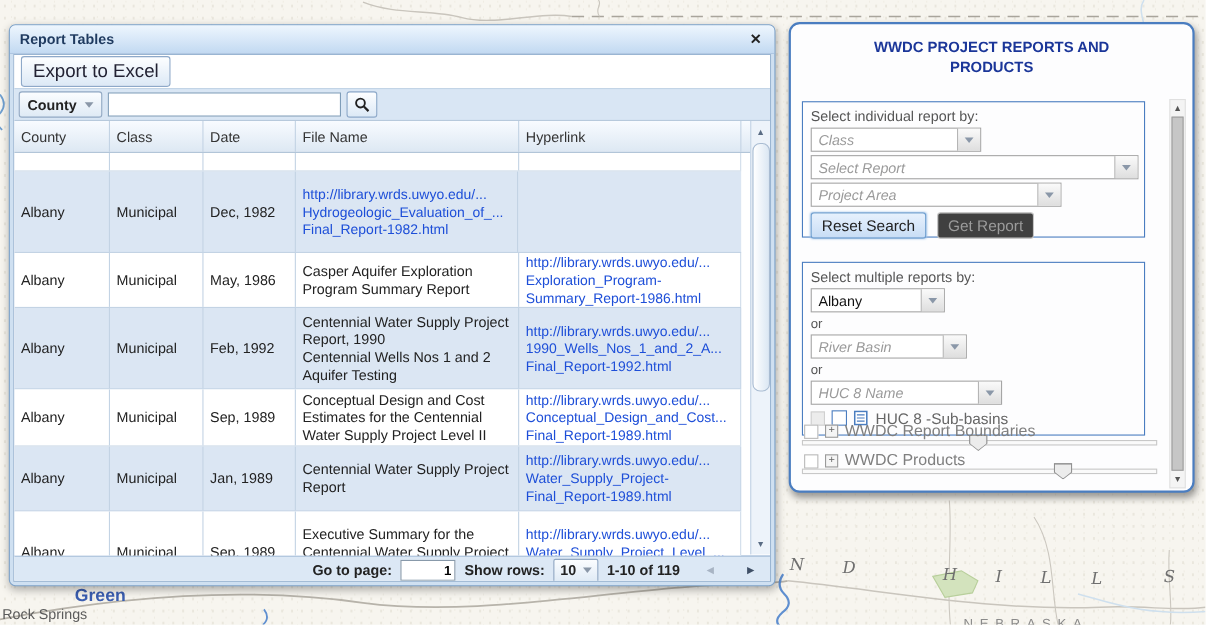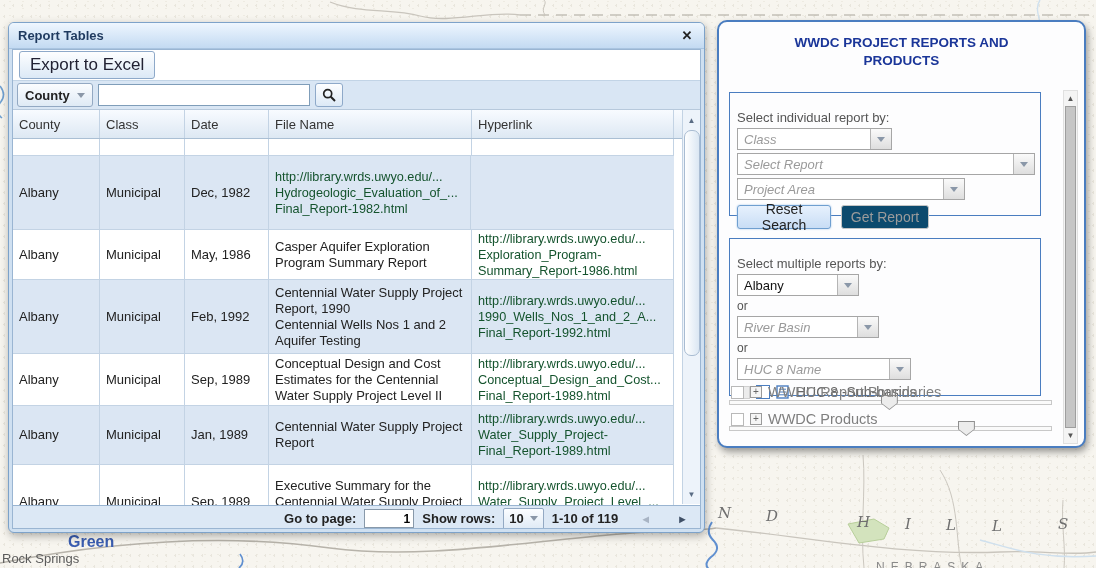--- a/index.html
+++ b/index.html
@@ -38,58 +38,58 @@
   
   .grid{position:relative;}
   .grid-head{display:flex;height:28px;background:linear-gradient(#f8fbff,#dde8f3);border-bottom:1px solid #aabfd4;}
   .hcell{display:flex;align-items:center;font-size:13px;color:#333;padding:0 6px;border-right:1px solid #c3d3e4;box-sizing:border-box;}
   .gbody{height:366px;overflow:hidden;width:661px;}
   .grow{display:flex;border-bottom:1px solid #c3d3e4;background:#fff;}
   .grow.alt{background:#dbe6f3;}
   .cell{font-size:13px;color:#222;padding:4px 6px;border-right:1px solid #c3d3e4;box-sizing:border-box;
     display:flex;align-items:center;line-height:16px;overflow:hidden;}
   .c-county{width:87px;}.c-class{width:85px;}.c-date{width:84px;}.c-file{width:203px;}.c-link{width:202px;}
-  .cell-link{color:#14532d;white-space:pre;font-size:12.7px;}
+  .cell-link{color:#1d4ed8;white-space:pre;font-size:12.7px;}
   
   .tsb{position:absolute;right:0;top:0;width:17px;height:394px;background:#edf3fa;border-left:1px solid #c3d3e4;}
   .tsb .arr{position:absolute;left:0;width:17px;height:16px;display:flex;align-items:center;justify-content:center;
     font-size:8px;color:#5a6c84;cursor:pointer;}
   .tsb .arr.up{top:2px;}.tsb .arr.down{bottom:2px;}
   .tsb-thumb{position:absolute;left:1px;top:20px;width:14px;height:224px;border:1px solid #a9bcd2;border-radius:7px;
     background:linear-gradient(90deg,#ffffff,#dbe7f3);cursor:pointer;}
   
   .pager{height:25px;background:#dce8f5;border-top:1px solid #99b4d1;display:flex;align-items:center;
     justify-content:flex-end;padding-right:10px;font-size:13px;font-weight:bold;color:#222;gap:8px;}
   .pg-input{width:42px;height:17px;border:1px solid #8899aa;font-size:12px;font-weight:bold;text-align:right;padding:0 3px;}
   .pg-select{display:inline-flex;align-items:center;height:20px;border:1px solid #93a9c3;border-radius:2px;
     background:linear-gradient(#fbfdff,#dfeaf5);padding:0 5px;gap:6px;cursor:pointer;}
   .pg-arrow{font-size:11px;cursor:pointer;}
   .pg-prev{color:#a8b4c4;margin-left:14px;}
   .pg-next{color:#3f4f66;margin-left:18px;margin-right:2px;}
   
   .panel{position:absolute;left:717px;top:20px;width:369px;height:428px;z-index:10;background:#fdfdfe;
     border:2px solid #4a7dc0;border-radius:10px;box-shadow:2px 4px 7px rgba(40,40,40,.45);box-sizing:border-box;}
   .panel-title{margin:12px auto 0;width:270px;text-align:center;font-size:13.5px;font-weight:bold;color:#1b3699;line-height:1.3;}
-  .sect{position:absolute;left:10px;width:312px;border:1px solid #4a7dc0;box-sizing:border-box;padding:16px 7px;background:#fdfdfe;}
+  .sect{position:absolute;left:10px;width:312px;border:1px solid #4a7dc0;box-sizing:border-box;padding:4px 7px;background:#fdfdfe;}
   .sect1{top:70px;height:124px;}
   .sect2{top:216px;height:158px;}
   .sect-label{font-size:13px;color:#555;margin:1px 0 3px;}
   .sel{display:flex;align-items:center;height:22px;border:1px solid #a6a6a6;background:#fff;margin-bottom:3px;
     box-sizing:border-box;position:relative;cursor:pointer;}
   .sel .sel-text{flex:1;font-size:13px;padding-left:6px;overflow:hidden;white-space:nowrap;}
   .sel .ph{font-style:italic;color:#9a9a9a;}
   .sel .val{color:#111;}
   .sel .sel-arrow{width:20px;align-self:stretch;background:linear-gradient(#fafafa,#dedede);
     border-left:1px solid #b5b5b5;display:flex;align-items:center;justify-content:center;}
   .or{font-size:12px;color:#555;margin:1px 0 3px;}
   .btn-row{display:flex;gap:10px;margin-top:5px;}
-  .btn-reset{width:94px;height:24px;background:linear-gradient(#e7f1fd,#c8ddf5);border:1px solid #6f9fd0;
+  .btn-reset{width:105px;height:24px;background:linear-gradient(#e7f1fd,#c8ddf5);border:1px solid #6f9fd0;
     border-radius:3px;font-size:14px;color:#222;display:flex;align-items:center;justify-content:center;cursor:pointer;
     box-shadow:0 0 2px #9cc0e8;}
-  .btn-get{width:88px;height:24px;background:#0c4a6e;border:1px solid #c5c5c5;border-radius:3px;font-size:14px;color:#9b9b9b;
+  .btn-get{width:88px;height:24px;background:#404040;border:1px solid #c5c5c5;border-radius:3px;font-size:14px;color:#9b9b9b;
     display:flex;align-items:center;justify-content:center;cursor:pointer;}
   .cbrow{display:flex;align-items:center;gap:6px;margin-top:4px;}
   .cb{width:13px;height:13px;box-sizing:border-box;background:#fff;border:1px solid #b9b9b9;cursor:pointer;}
   .cb.dis{background:#ececec;border-color:#d0d0d0;}
   .cb.blue{border:1px solid #4a7dc0;width:14px;height:14px;}
   .huc-label{font-size:14px;color:#666;}
   .layer-row{position:absolute;left:12px;display:flex;align-items:center;gap:6px;z-index:2;}
   .layer-label{font-size:14.5px;color:#7f7f7f;white-space:nowrap;background:rgba(253,253,254,.0);}
   .expander{width:12px;height:12px;box-sizing:border-box;border:1px solid #9a9a9a;background:#f5f5f5;color:#666;
     font-size:10px;line-height:9px;text-align:center;cursor:pointer;}

